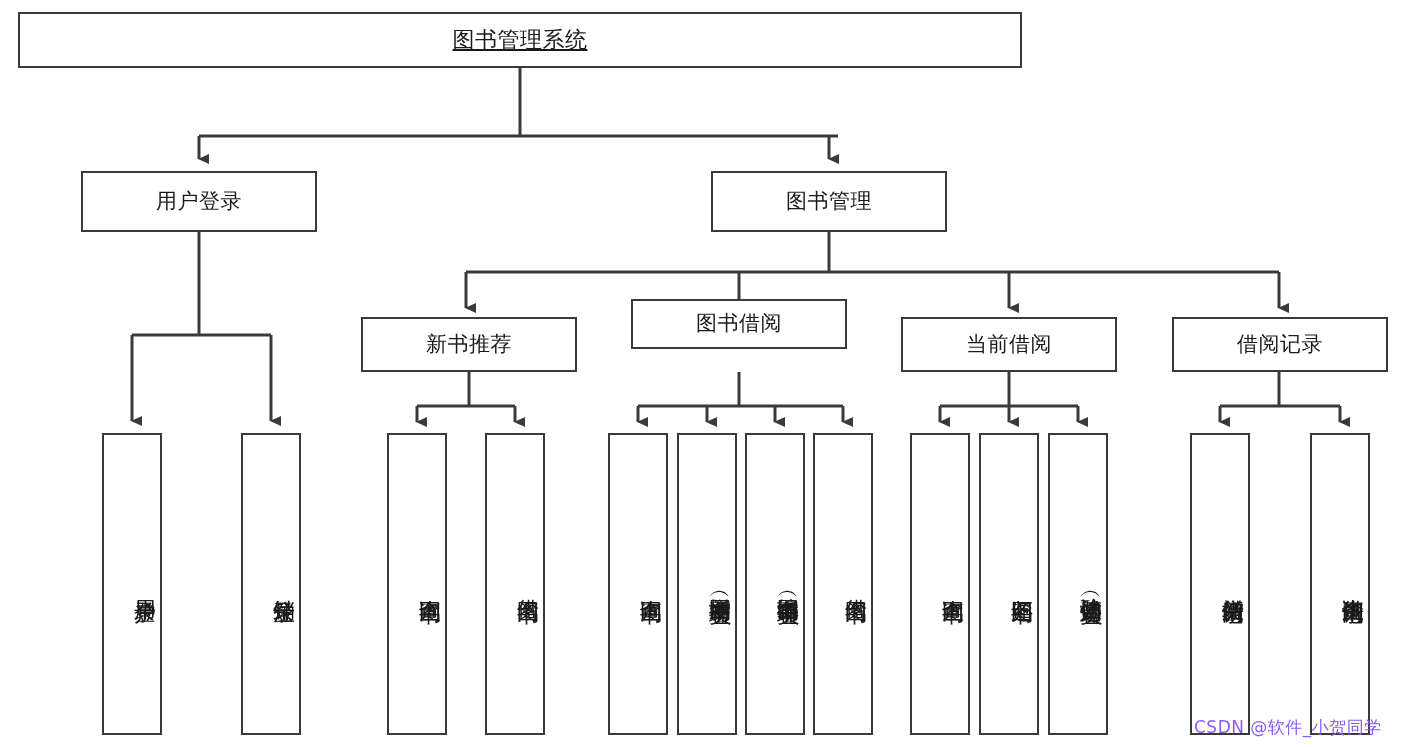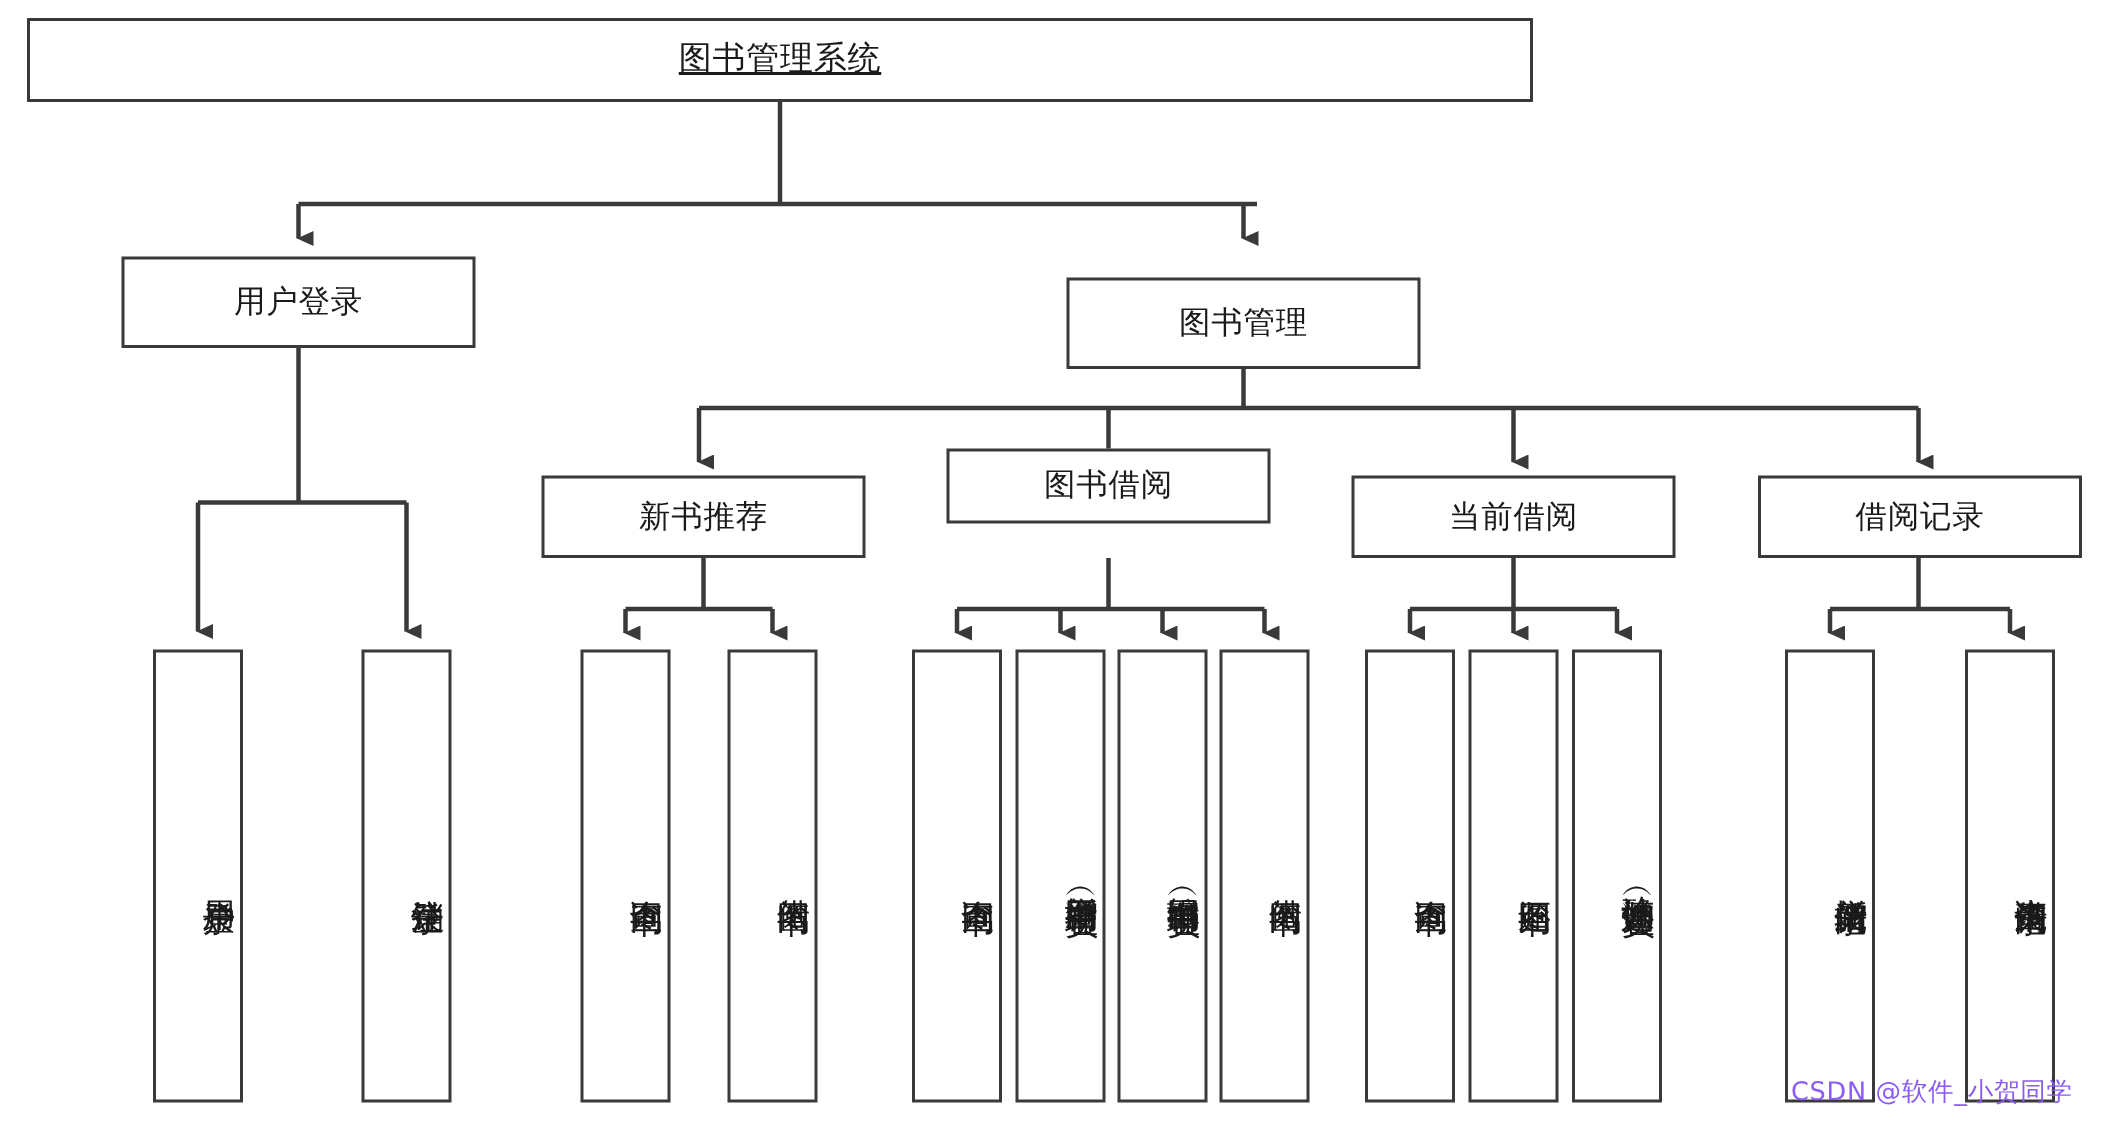--- a/index.html
+++ b/index.html
@@ -128,21 +128,21 @@
     </g>
   </svg>
 
   <div class="node h root" style="left:18px;top:12px;width:1004px;height:56px;text-decoration:underline;">
     <span>图书管理系统</span>
   </div>
 
   <div class="node h" style="left:81px;top:171px;width:236px;height:61px;">
     <span>用户登录</span>
   </div>
-  <div class="node h" style="left:711px;top:185px;width:236px;height:61px;">
+  <div class="node h" style="left:711px;top:171px;width:236px;height:61px;">
     <span>图书管理</span>
   </div>
 
   <div class="node h" style="left:361px;top:317px;width:216px;height:55px;">
     <span>新书推荐</span>
   </div>
   <div class="node h" style="left:631px;top:299px;width:216px;height:50px;">
     <span>图书借阅</span>
   </div>
   <div class="node h" style="left:901px;top:317px;width:216px;height:55px;">

